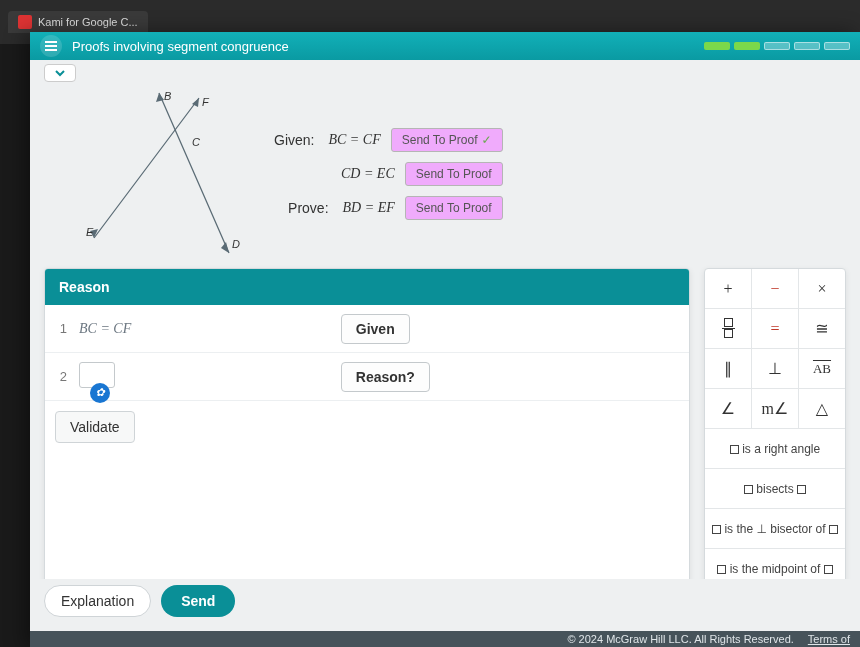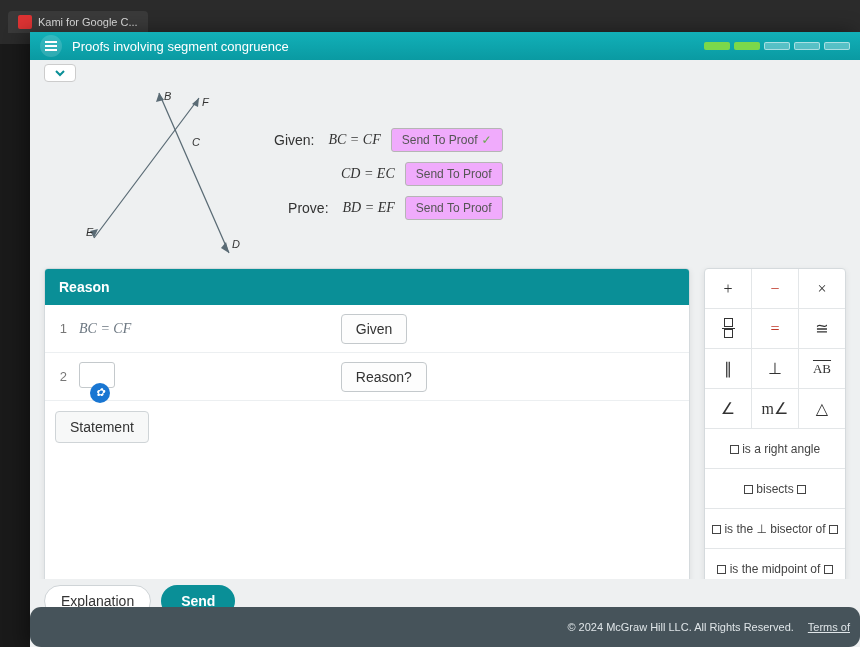--- a/index.html
+++ b/index.html
@@ -109,21 +109,21 @@
     background: #0a8f97; color: #fff; display: flex; font-size: 14px; font-weight: bold;
   }
   .pt-head .col-l { width: 45%; padding: 10px 14px; }
   .pt-head .col-r { flex:1; padding: 10px 14px; }
   .pt-row {
     display: flex; align-items: center; border-bottom: 1px solid #eceff1;
     min-height: 48px;
   }
   .pt-row .num { width: 28px; text-align: right; color: #777; font-size: 13px; padding-right:6px;}
   .pt-row .stmt { flex: 0 0 calc(45% - 28px); padding: 8px 6px; font-family:'Times New Roman', serif; font-style: italic; color:#6b7680; font-size:14px;}
-  .pt-row .reason { flex:1; padding: 8px 6px; }
+  .pt-row .reason { flex:1; padding: 8px 6px; font-weight: bold; }
   .reason-chip {
     border:1px solid #c4c9cc; background:#fdfdfd; padding:6px 14px; border-radius:4px;
     font-size:14px; color:#333; display:inline-block;
   }
   .stmt-input {
     width: 36px; height: 26px; border:1px solid #c4c9cc; border-radius:3px;
     position: relative; display:inline-block;
   }
   .hint-badge {
     position:absolute; left:10px; top:20px; width:20px; height:20px; background:#1976d2; border-radius:50%;
@@ -161,23 +161,23 @@
   }
   .explain-btn {
     border:1px solid #cfd4d7; background:#fff; padding:7px 16px; border-radius:18px;
     font-size:14px; color:#333; cursor:pointer;
   }
   .check-btn {
     border:none; background:#0a8f97; color:#fff; padding:8px 20px; border-radius:18px;
     font-size:14px; font-weight:bold; cursor:pointer;
   }
   .copyright {
-    position:absolute; left:0; right:0; bottom:0; height:40px;
+    position:absolute; left:0; right:0; bottom:0; height:16px;
     background:#46535a; color:#dfe5e8; font-size:11px;
-    display:flex; align-items:center; justify-content:flex-end; padding:0 10px; gap:14px;border-radius:11px;
+    display:flex; align-items:center; justify-content:flex-end; padding:0 10px; gap:14px;
   }
   .copyright span:last-child{ text-decoration: underline; }
   .frac { display:inline-flex; flex-direction:column; align-items:center; font-size:10px; line-height:10px;}
   .frac .t{ border-bottom:1px solid #333; padding:0 2px;}
 </style>
 </head>
 <body>
 
 <div class="browser-bar">
   <div class="tab">
@@ -270,21 +270,21 @@
           <div class="stmt">
             <span class="stmt-input">
               <span class="hint-badge">✿</span>
             </span>
           </div>
           <div class="reason">
             <span class="reason-chip">Reason?</span>
           </div>
         </div>
         <div class="validate-row">
-          <button class="validate-btn">Statement</button>
+          <button class="validate-btn">Validate</button>
         </div>
         <div style="height:90px"></div>
       </div>
 
       <div class="palette">
         <div class="prow">
           <div class="pcell">+</div>
           <div class="pcell red">−</div>
           <div class="pcell">×</div>
         </div>

